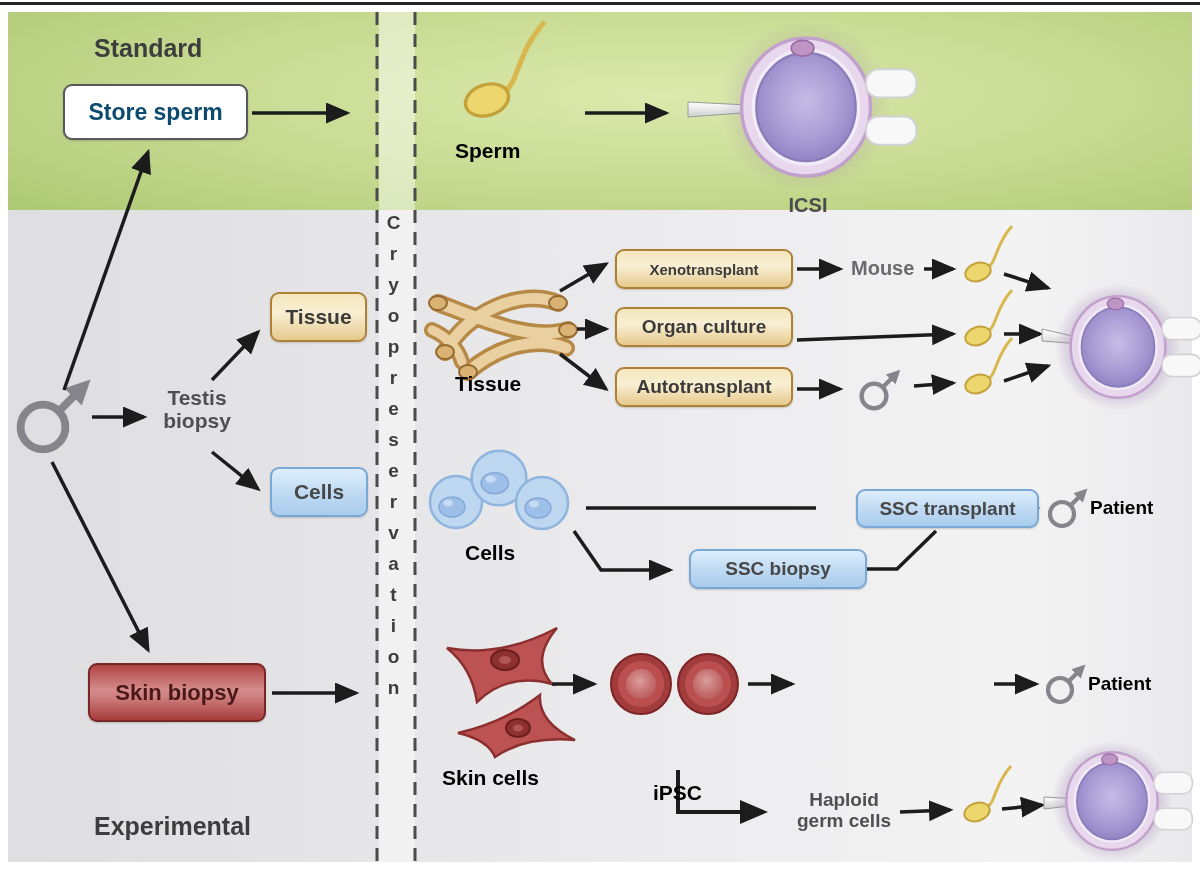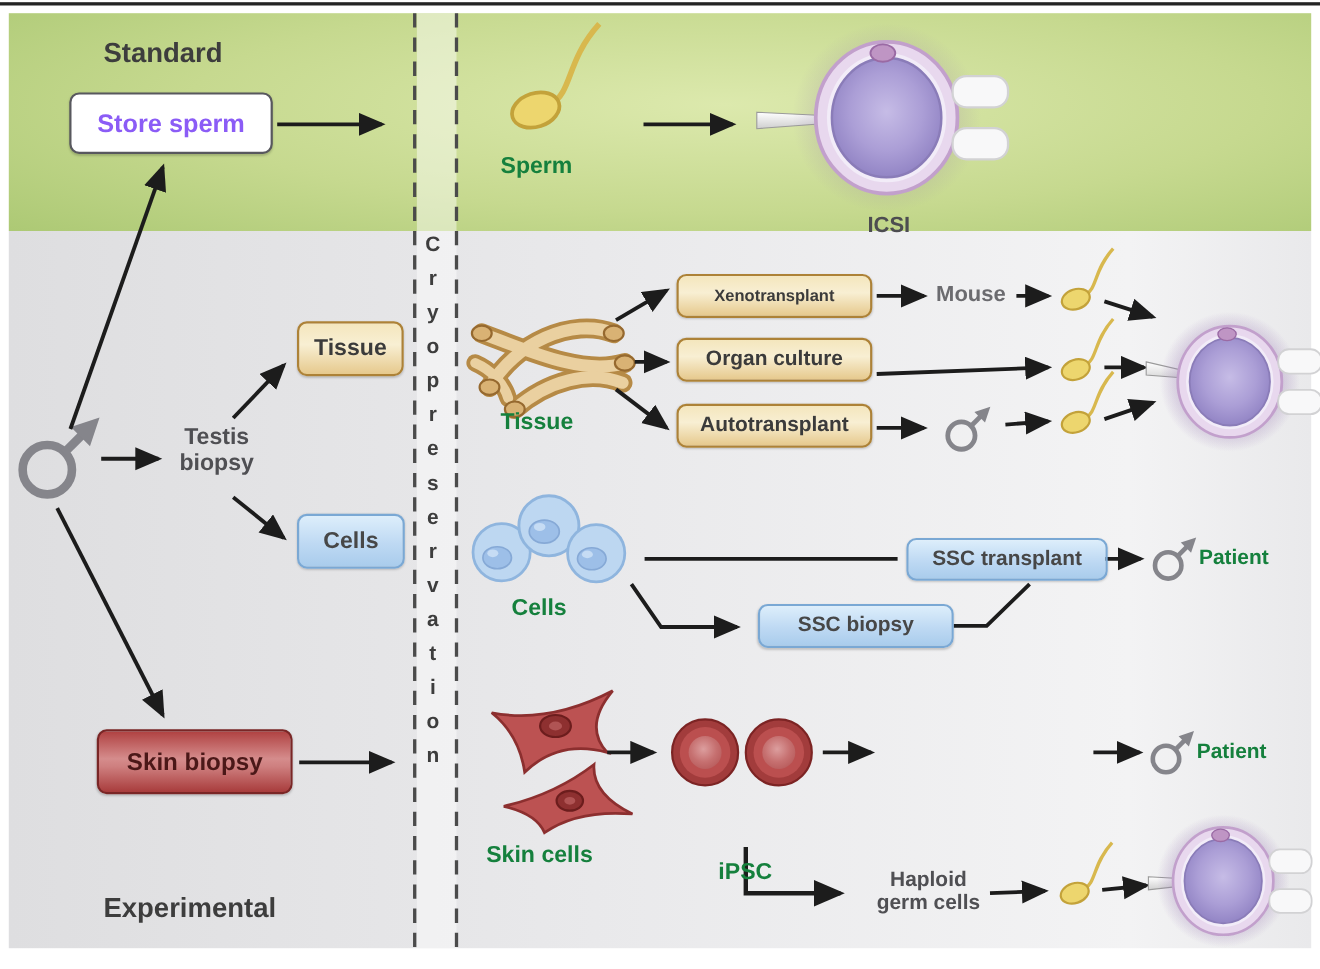--- a/index.html
+++ b/index.html
@@ -6,28 +6,28 @@
   #stage{
     position:relative;width:1200px;height:881px;overflow:hidden;
     background:#ffffff;font-family:"Liberation Sans",sans-serif;
   }
   .band{position:absolute;left:8px;width:1184px;}
   #green-band{top:12px;height:198px;background:radial-gradient(ellipse 75% 90% at 55% 42%, #dce9ad 0%, #c6d98f 55%, #abc873 100%);}
   #gray-band{top:210px;height:652px;background:linear-gradient(90deg,#dedee0 0%,#e9e9eb 45%,#f3f3f4 86%,#e9e9eb 100%);}
   #top-rule{position:absolute;left:0;top:2px;width:1200px;height:3px;background:#242424;}
   #divider-strip{position:absolute;left:379px;top:12px;width:36px;height:850px;background:rgba(255,255,255,0.45);}
   svg.art{position:absolute;left:0;top:0;}
-  .lbl{position:absolute;font-weight:700;color:#15803d;line-height:1.15;}
+  .lbl{position:absolute;font-weight:700;color:#000000;line-height:1.15;}
   .sec{font-size:25px;color:#3d3d3d;}
   .box{
     position:absolute;display:flex;flex-direction:column;align-items:center;justify-content:center;
     font-weight:700;border-radius:9px;text-align:center;
     box-shadow:0 1px 2px rgba(0,0,0,0.18);
   }
-  .white-box{background:#ffffff;border:2.5px solid #58585e;color:#8b5cf6;font-size:23px;}
+  .white-box{background:#ffffff;border:2.5px solid #58585e;color:#0c4a6e;font-size:23px;}
   .tan-box{background:linear-gradient(180deg,#f4e6bd 0%,#f8efd3 42%,#e6c98d 100%);border:2px solid #ad8237;color:#3b3b3b;}
   .blue-box{background:linear-gradient(180deg,#ddeefb 0%,#bed9f3 55%,#a9ccec 100%);border:2px solid #7aa8d4;color:#474747;}
   .red-box{background:linear-gradient(180deg,#b04242 0%,#d58c8c 45%,#ce7f7f 58%,#a83c3c 100%);border:2px solid #7a2626;color:#4b1818;}
   .cryo{
     position:absolute;left:382px;top:212px;width:30px;height:500px;
     writing-mode:vertical-lr;text-orientation:upright;
     font-size:19px;font-weight:700;color:#3d3d3d;letter-spacing:10px;text-align:left;
   }
   .two-line{line-height:1.1;}
 </style>
@@ -306,21 +306,21 @@
   <div class="box red-box" style="left:88px;top:663px;width:174px;height:55px;font-size:22px;">Skin biopsy</div>
   <div class="lbl sec" style="left:94px;top:812px;">Experimental</div>
 
   <div class="lbl" style="left:455px;top:372px;width:90px;font-size:21px;">Tissue</div>
   <div class="box tan-box" style="left:615px;top:249px;width:174px;height:36px;font-size:15px;">Xenotransplant</div>
   <div class="box tan-box" style="left:615px;top:367px;width:174px;height:36px;font-size:19px;">Autotransplant</div>
   <div class="box tan-box" style="left:615px;top:307px;width:174px;height:36px;font-size:19px;">Organ culture</div>
   <div class="lbl" style="left:851px;top:257px;width:70px;font-size:20px;color:#6b6b6f;">Mouse</div>
 
   <div class="lbl" style="left:465px;top:541px;width:75px;font-size:21px;">Cells</div>
-  <div class="box blue-box" style="left:824px;top:489px;width:179px;height:35px;font-size:19px;">SSC transplant</div>
+  <div class="box blue-box" style="left:856px;top:489px;width:179px;height:35px;font-size:19px;">SSC transplant</div>
   <div class="box blue-box" style="left:689px;top:549px;width:174px;height:36px;font-size:19px;">SSC biopsy</div>
   <div class="lbl" style="left:1090px;top:497px;width:75px;font-size:19px;font-weight:600;">Patient</div>
 
   <div class="lbl" style="left:442px;top:766px;width:120px;font-size:21px;">Skin cells</div>
   <div class="lbl" style="left:653px;top:748px;width:70px;font-size:21px;margin-top:33px;">iPSC</div>
   <div class="lbl" style="left:1088px;top:673px;width:75px;font-size:19px;font-weight:600;">Patient</div>
   <div class="lbl two-line" style="left:790px;top:790px;width:108px;font-size:19px;color:#4f4f53;text-align:center;">
     <span style="display:block;">Haploid</span>
     <span style="display:block;">germ cells</span>
   </div>

